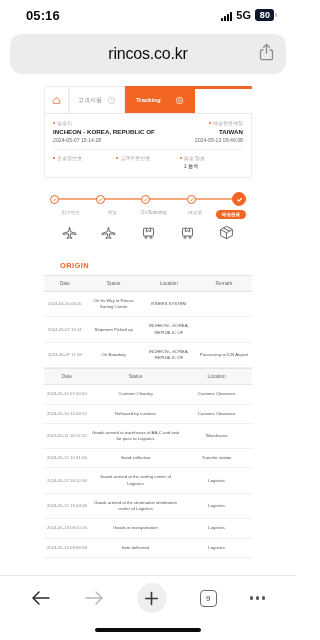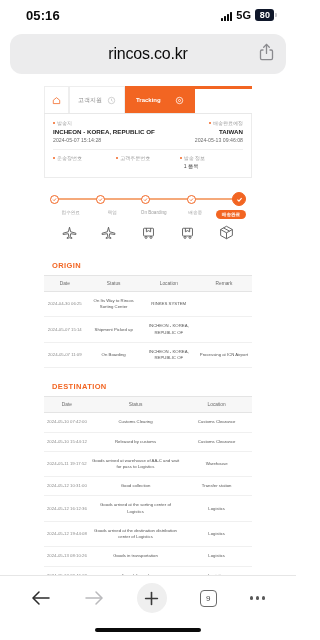--- a/index.html
+++ b/index.html
@@ -102,21 +102,21 @@
     color: #fff; background: #f26522; border-radius: 7px; padding: 2px 0;
     font-weight: 700; max-width: 30px; margin-left: auto; margin-right: 0;
   }
   .step-icons { display: flex; justify-content: space-between; margin-top: 5px; }
   .step-icons > div { flex: 1; display: flex; justify-content: center; }
   .step-icons svg { width: 17px; height: 17px; }
 
   
   .sect-title {
     color: #f26522; font-size: 7.5px; font-weight: 700; letter-spacing: .4px;
-    margin: 14px 8px 5px;
+    margin: 14px 16px 5px;
   }
 
   
   table { width: 100%; border-collapse: collapse; table-layout: fixed; }
   thead th {
     background: #f7f7f7; font-size: 4.8px; color: #6b6b6b; font-weight: 400;
     padding: 5px 1px; text-align: center;
     border-top: 1px solid #e4e4e4; border-bottom: 1px solid #e4e4e4;
   }
   tbody td {
@@ -356,21 +356,20 @@
         </tr>
         <tr>
           <td class="date">2024-05-07 11:09</td>
           <td>On Boarding</td>
           <td>INCHEON - KOREA, REPUBLIC OF</td>
           <td>Processing at ICN Airport</td>
         </tr>
       </tbody>
     </table>
 
-    <div class="sect-title">DESTINATION</div>
     <table>
       <thead>
         <tr>
           <th class="d-c1">Date</th>
           <th class="d-c2">Status</th>
           <th class="d-c3">Location</th>
         </tr>
       </thead>
       <tbody>
         <tr>

